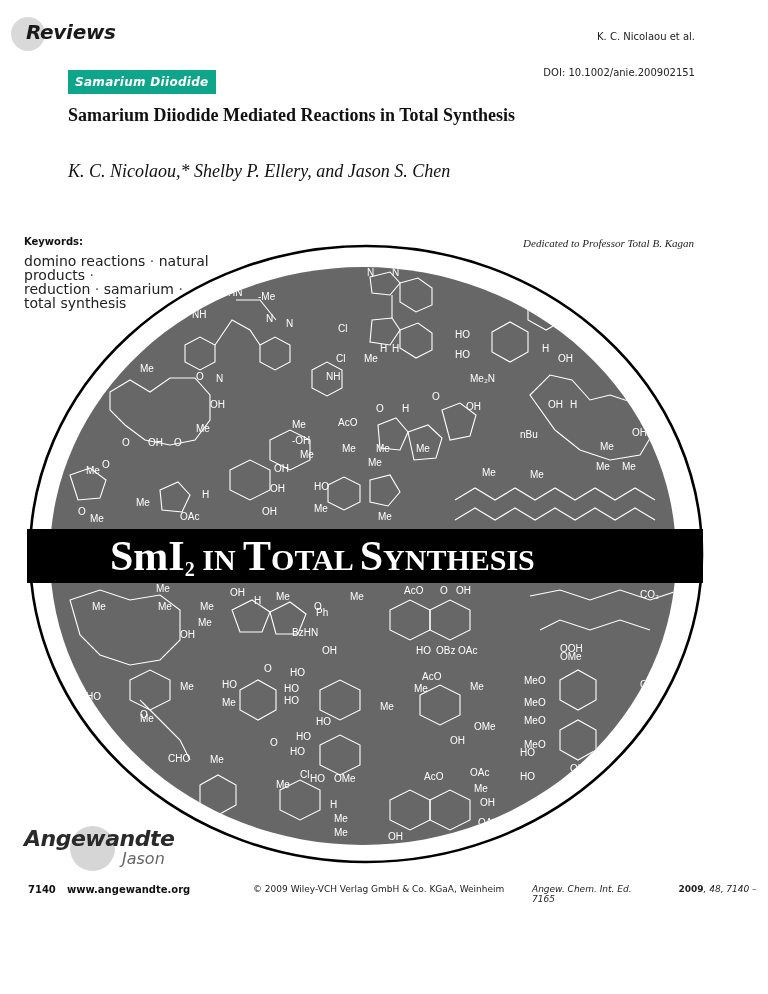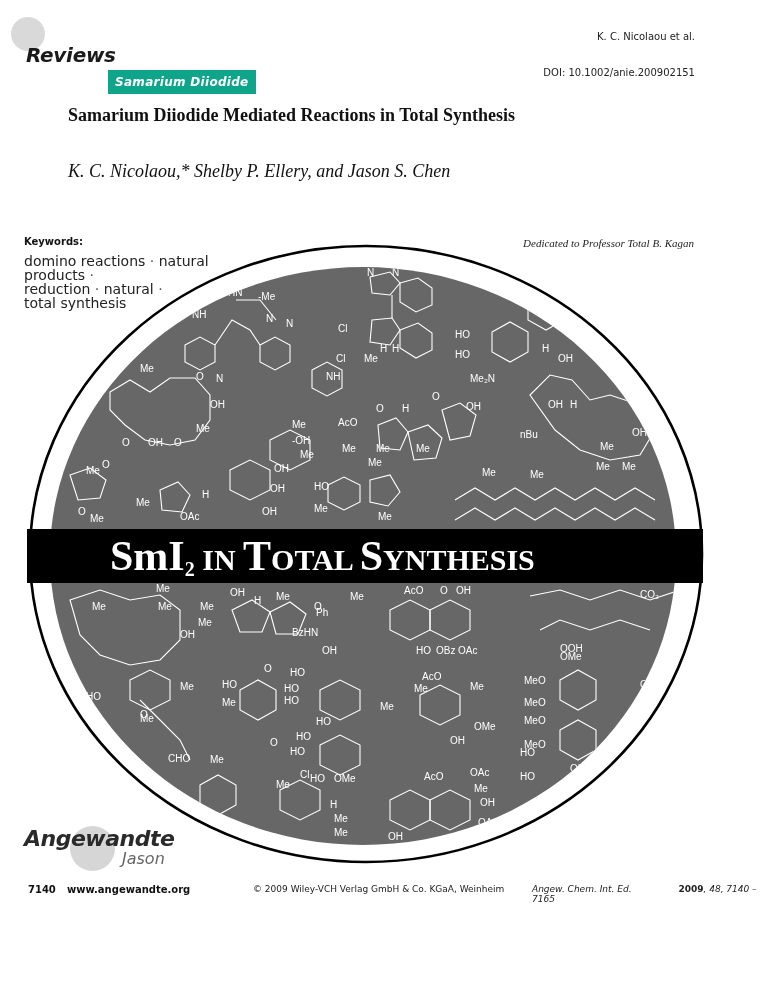--- a/index.html
+++ b/index.html
@@ -1,24 +1,24 @@
 <!DOCTYPE html>
 <html><head>
 <meta charset="utf-8">
 <style>
   html, body { margin: 0; padding: 0; background: #ffffff; }
   body { width: 768px; height: 994px; position: relative; overflow: hidden; font-family: "DejaVu Sans", sans-serif; color: #111; }
   .abs { position: absolute; }
 
   
   .reviews-circle { left: 11px; top: 17px; width: 34px; height: 34px; border-radius: 50%; background: #d9d9d9; }
-  .reviews-label { left: 26px; top: 20px; font-size: 20px; font-weight: bold; font-style: italic; letter-spacing: -0.3px; color: #1a1a1a; margin-top: 23px; }
+  .reviews-label { left: 26px; top: 20px; font-size: 20px; font-weight: bold; font-style: italic; letter-spacing: -0.3px; color: #1a1a1a; }
   .running-author { right: 73px; top: 31px; font-size: 10px; color: #222; }
   .doi { right: 73px; top: 67px; font-size: 10px; color: #222; }
-  .section-tag { left: 68px; top: 70px; height: 24px; padding: 0 7px; background: #0ea58a; color: #ffffff; font-size: 12px; font-style: italic; font-weight: bold; line-height: 24px; letter-spacing: 0.3px; margin-left: 40px; }
+  .section-tag { left: 68px; top: 70px; height: 24px; padding: 0 7px; background: #0ea58a; color: #ffffff; font-size: 12px; font-style: italic; font-weight: bold; line-height: 24px; letter-spacing: 0.3px; }
 
   .title { left: 68px; top: 102px; width: 620px; font-family: "Liberation Serif", serif; font-weight: bold; font-size: 18px; line-height: 27px; color: #111; }
   .authors { left: 68px; top: 161px; font-family: "Liberation Serif", serif; font-style: italic; font-size: 18px; color: #111; }
 
   .kw-heading { left: 24px; top: 236px; font-size: 10px; font-weight: bold; color: #111; }
   .kw-list { left: 24px; top: 254px; width: 230px; font-size: 14px; line-height: 14px; color: #222; }
   .kw-list span.sep { color: #555; }
   .dedication { right: 74px; top: 237px; font-family: "Liberation Serif", serif; font-style: italic; font-size: 11px; color: #222; }
 
   
@@ -51,21 +51,21 @@
 <div class="abs section-tag">Samarium Diiodide</div>
 
 <div class="abs title">Samarium Diiodide Mediated Reactions in Total Synthesis</div>
 <div class="abs authors">K. C. Nicolaou,* Shelby P. Ellery, and Jason S. Chen</div>
 
 <div class="abs kw-heading">Keywords:</div>
 <div class="abs kw-list">
   <span>domino reactions</span> <span class="sep">·</span>
   <span>natural products</span> <span class="sep">·</span><br>
   <span>reduction</span> <span class="sep">·</span>
-  <span>natural</span> <span class="sep">·</span><br>
+  <span>samarium</span> <span class="sep">·</span><br>
   <span>total synthesis</span>
 </div>
 <div class="abs dedication">Dedicated to Professor Total B. Kagan</div>
 
 <svg class="abs graphic" viewBox="0 0 768 994" width="768" height="994">
   <defs>
     <clipPath id="innerClip">
         <ellipse cx="363" cy="556" rx="313" ry="289"></ellipse>
       </clipPath>
   </defs>

